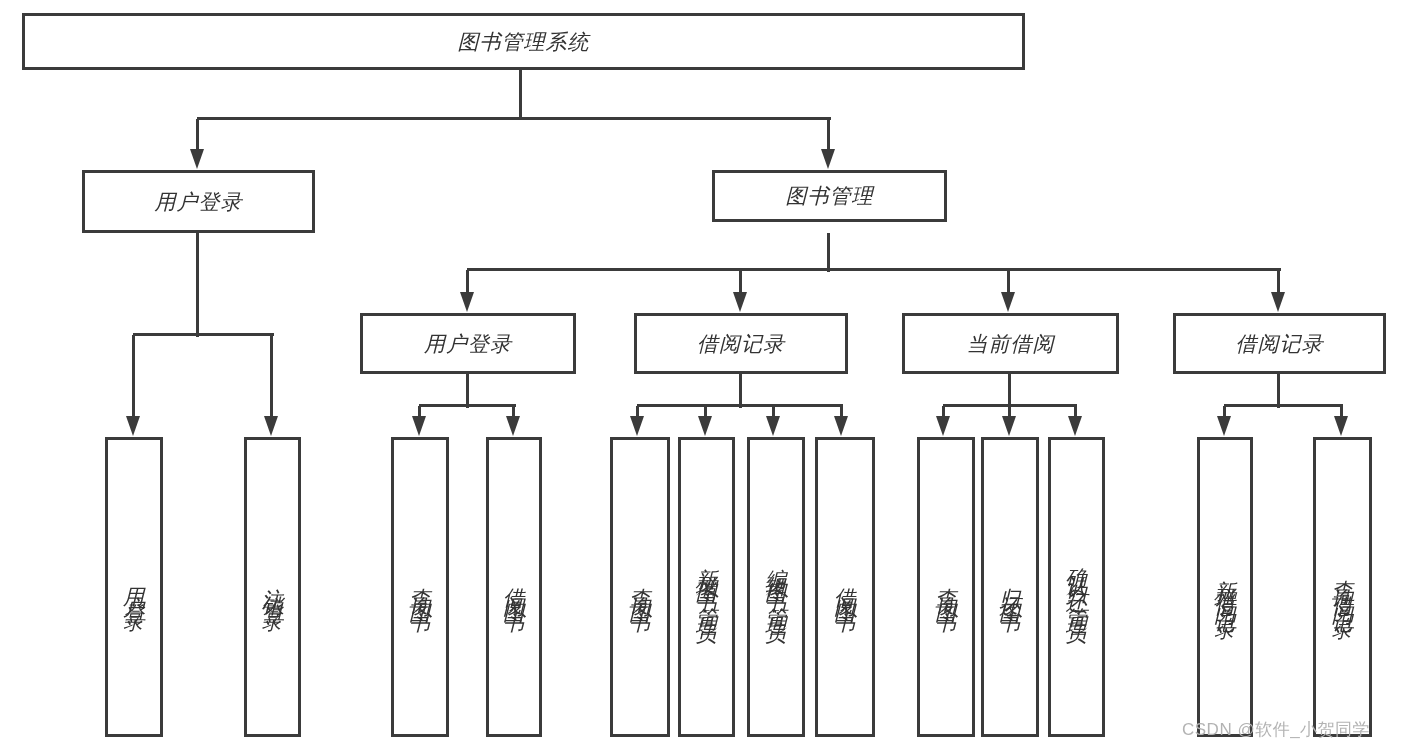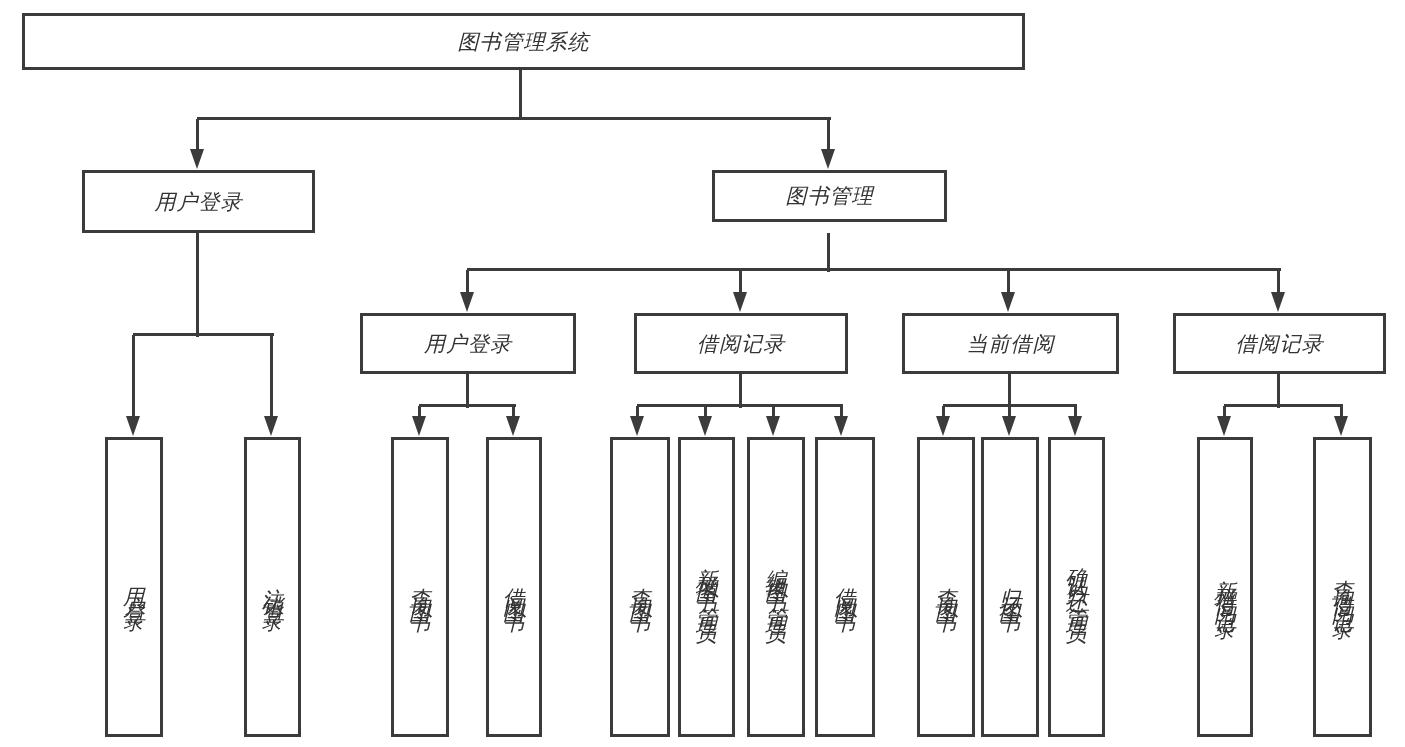--- a/index.html
+++ b/index.html
@@ -175,13 +175,14 @@
       <div class="seg" style="left: 1074px; top: 406px; width: 3px; height: 13px;"></div>
       <div class="ah" style="left: 1068px; top: 416px;"></div>
       <div class="seg" style="left: 1277px; top: 373px; width: 3px; height: 35px;"></div>
       <div class="seg" style="left: 1224px; top: 404px; width: 119px; height: 3px;"></div>
       <div class="seg" style="left: 1223px; top: 406px; width: 3px; height: 13px;"></div>
       <div class="ah" style="left: 1217px; top: 416px;"></div>
       <div class="seg" style="left: 1340px; top: 406px; width: 3px; height: 13px;"></div>
       <div class="ah" style="left: 1334px; top: 416px;"></div>
     </div>
 
+  <div id="watermark">CSDN @软件_小贺同学</div>
 </div>
 
 </body></html>

